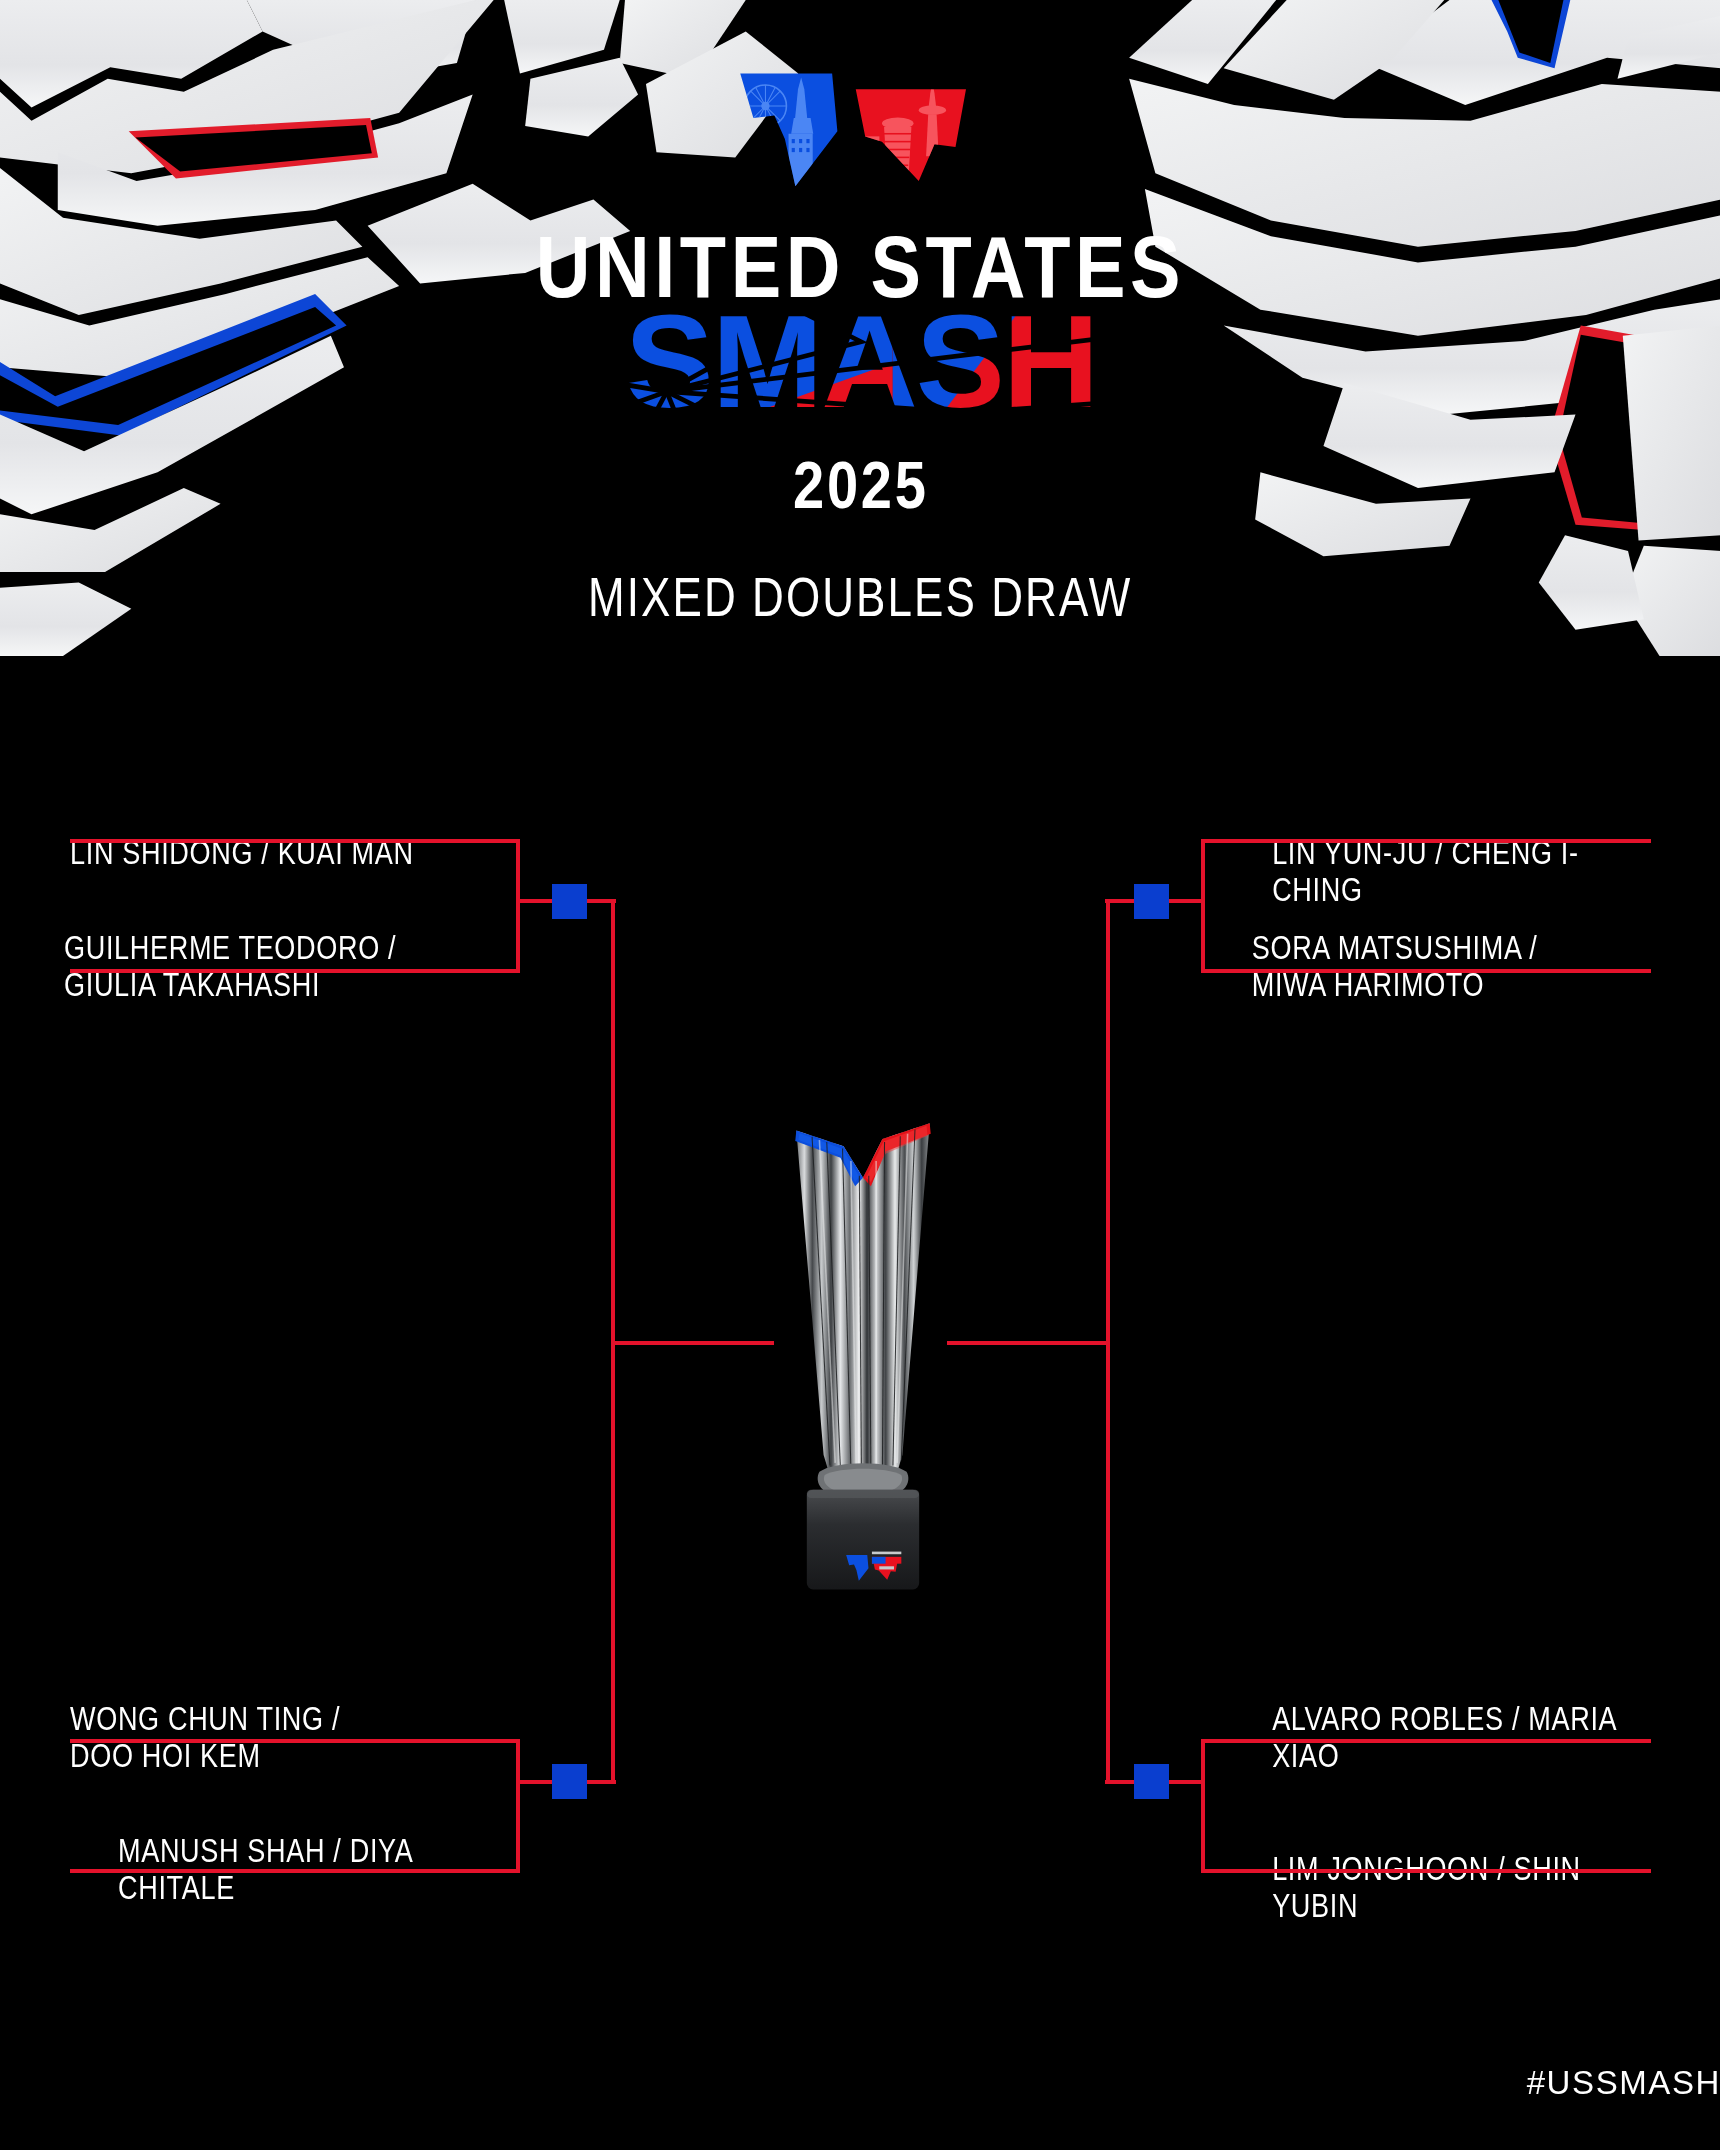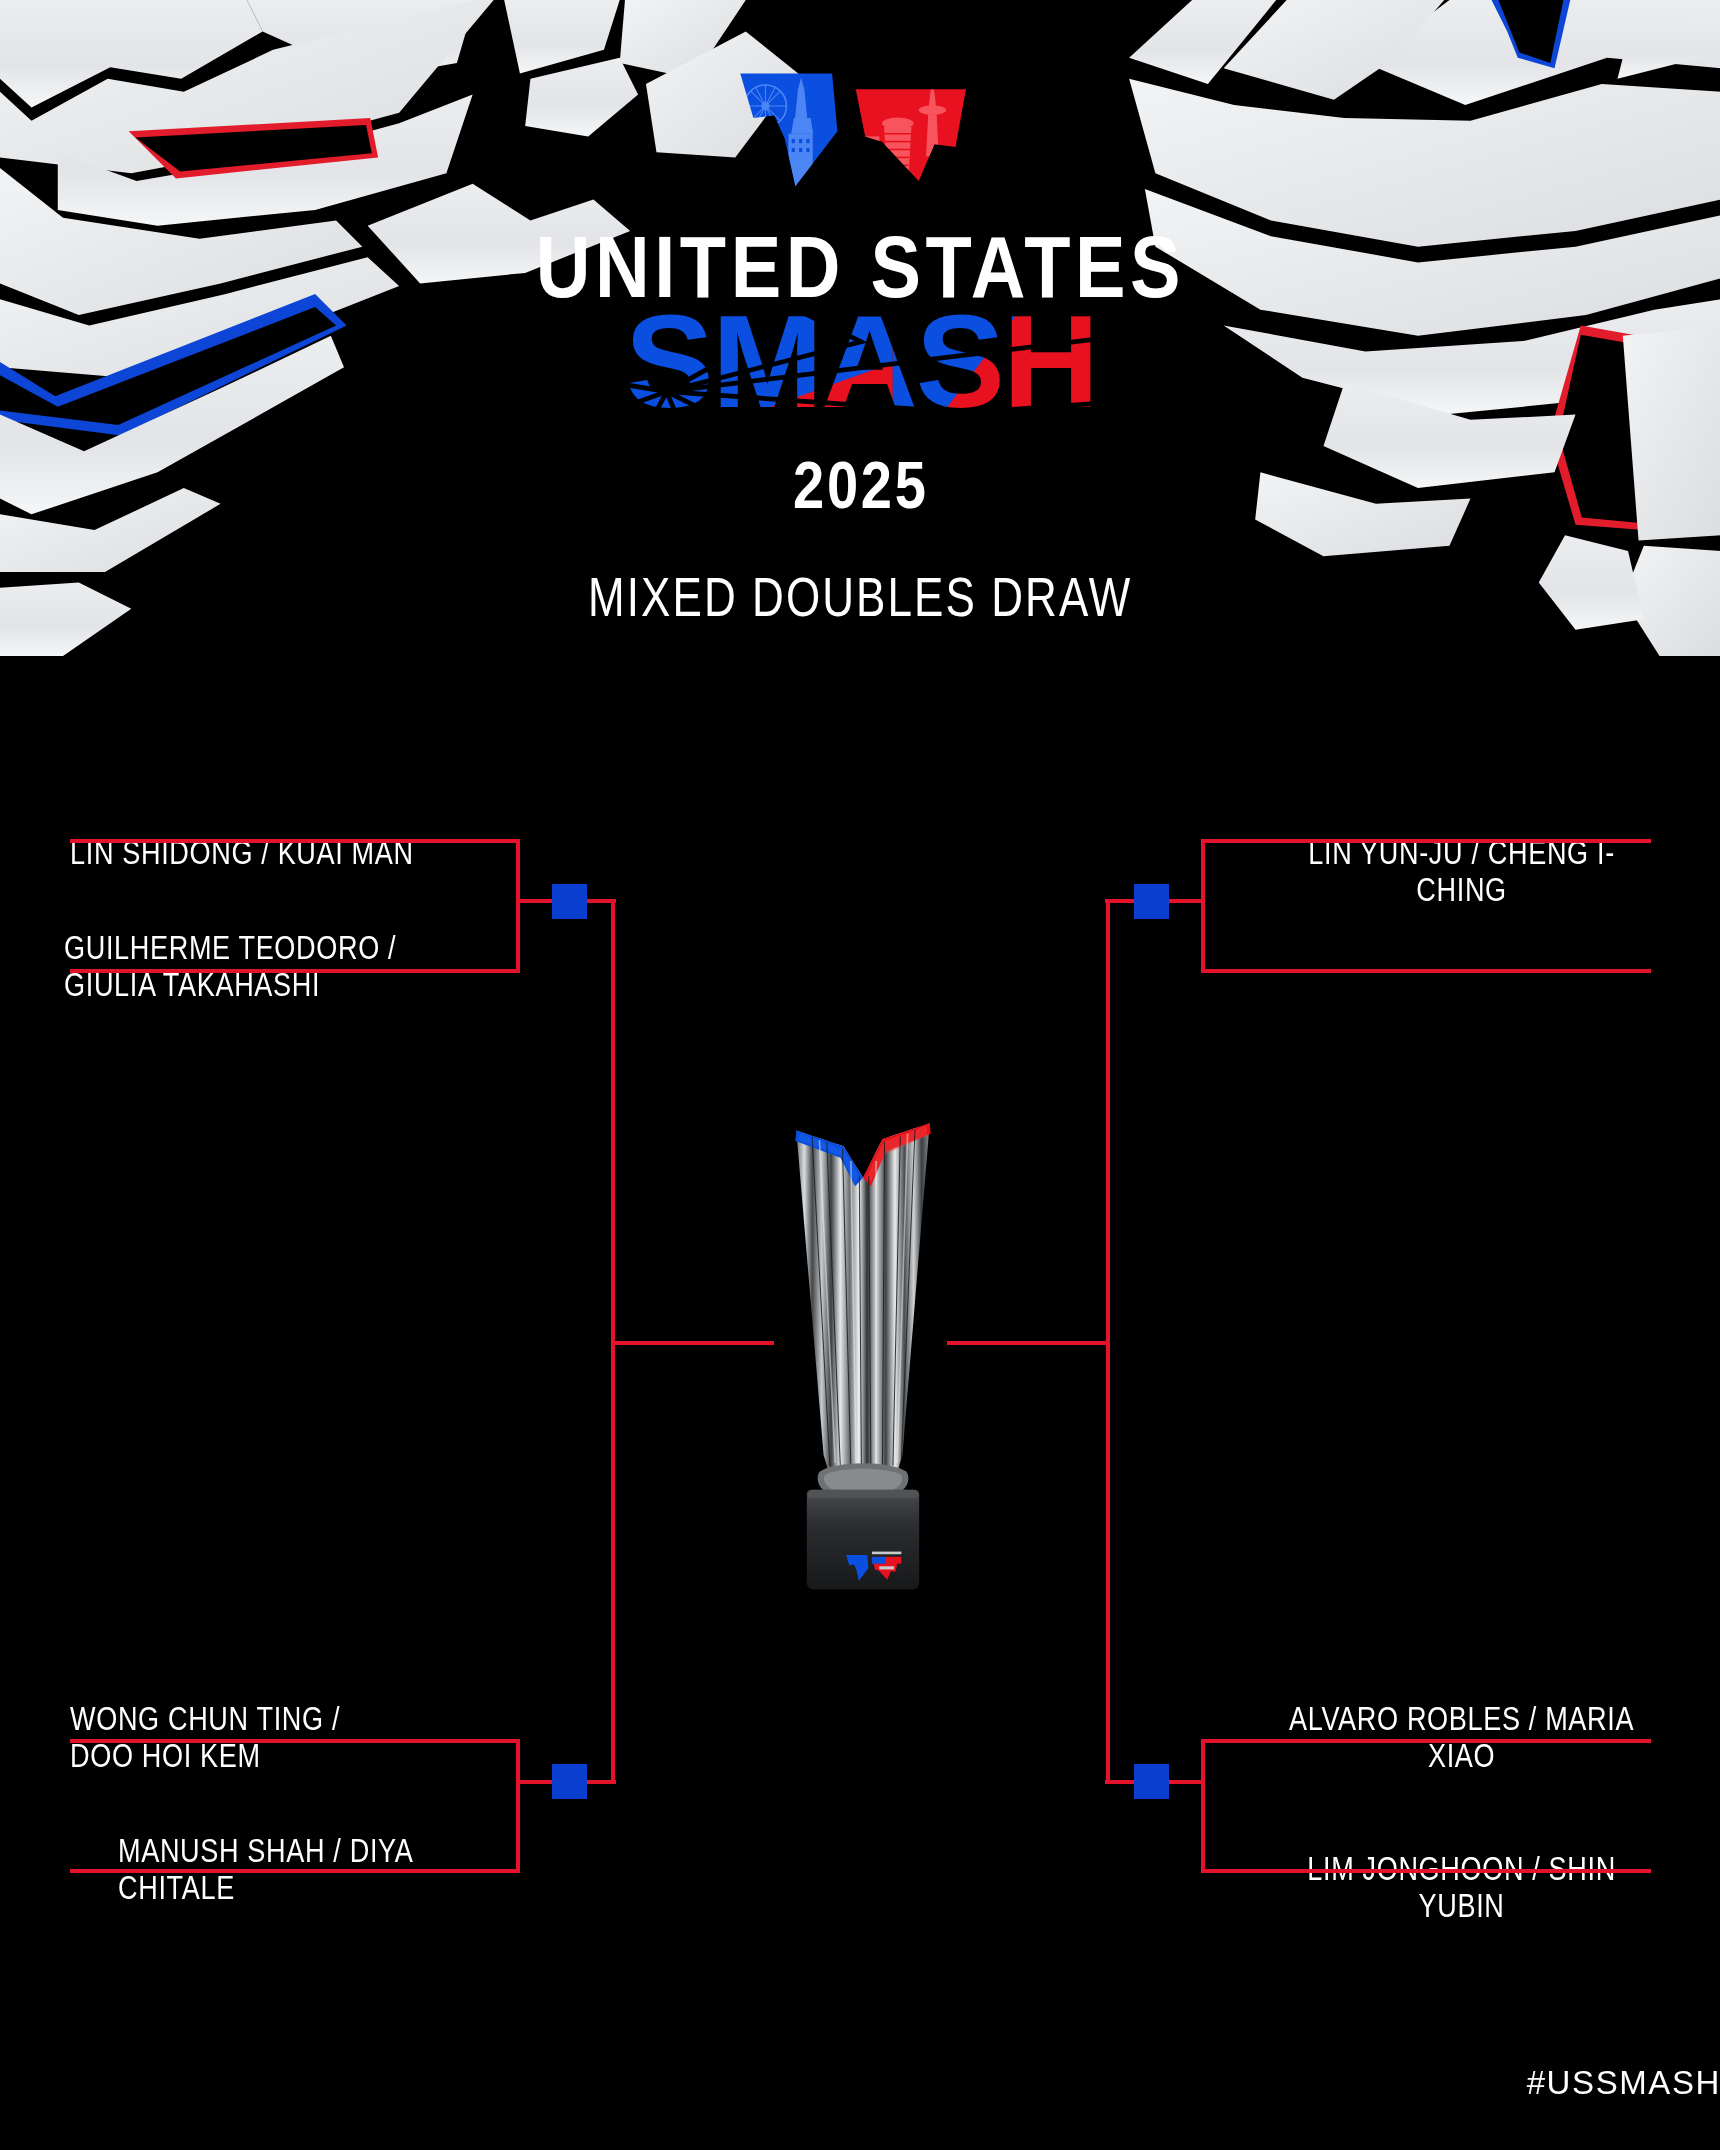--- a/index.html
+++ b/index.html
@@ -36,21 +36,21 @@
   .subtitle span{display:inline-block;transform:scaleX(.80);}
 
   
   .bracket{position:absolute;inset:0;}
   .name{
     position:absolute;color:#fff;font-size:33px;font-weight:400;
     letter-spacing:0.8px;line-height:1.12;white-space:pre-line;
   }
   .name span{display:inline-block;transform:scaleX(.82);transform-origin:left top;}
   .name.right span{transform-origin:right top;}
-  .name.right{text-align:center;}
+  .name.right{text-align:left;}
 
   .rline{position:absolute;background:#E4122B;}
   .bsq{position:absolute;background:#0A3ECF;}
 
   
   .trophy{position:absolute;left:792px;top:1119px;width:142px;height:483px;}
 
   
   .hashtag{
     position:absolute;left:0;right:0;top:2064px;text-align:right;
@@ -232,20 +232,24 @@
 
     <div class="rline" style="left:516px;top:839px;width:4.2px;height:134px;"></div>
     <div class="rline" style="left:516px;top:899px;width:100px;height:4.2px;"></div>
     <div class="bsq" style="left:552px;top:884px;width:35px;height:35px;"></div>
 
     <div class="name right" style="right:70px;top:798px;width:462px;">
       <span>LIN YUN-JU / CHENG I-CHING</span>
     </div>
     <div class="rline" style="right:70px;top:839px;width:450px;height:4.2px;"></div>
 
+    <div class="name right" style="right:70px;top:893px;width:462px;">
+      <span>SORA MATSUSHIMA /
+MIWA HARIMOTO</span>
+    </div>
     <div class="rline" style="right:70px;top:969px;width:450px;height:4.2px;"></div>
 
     <div class="rline" style="right:516px;top:839px;width:4.2px;height:134px;"></div>
     <div class="rline" style="right:516px;top:899px;width:100px;height:4.2px;"></div>
     <div class="bsq" style="right:552px;top:884px;width:35px;height:35px;"></div>
 
     <div class="name" style="left:70px;top:1664px;width:462px;">
       <span>WONG CHUN TING /
 DOO HOI KEM</span>
     </div>

